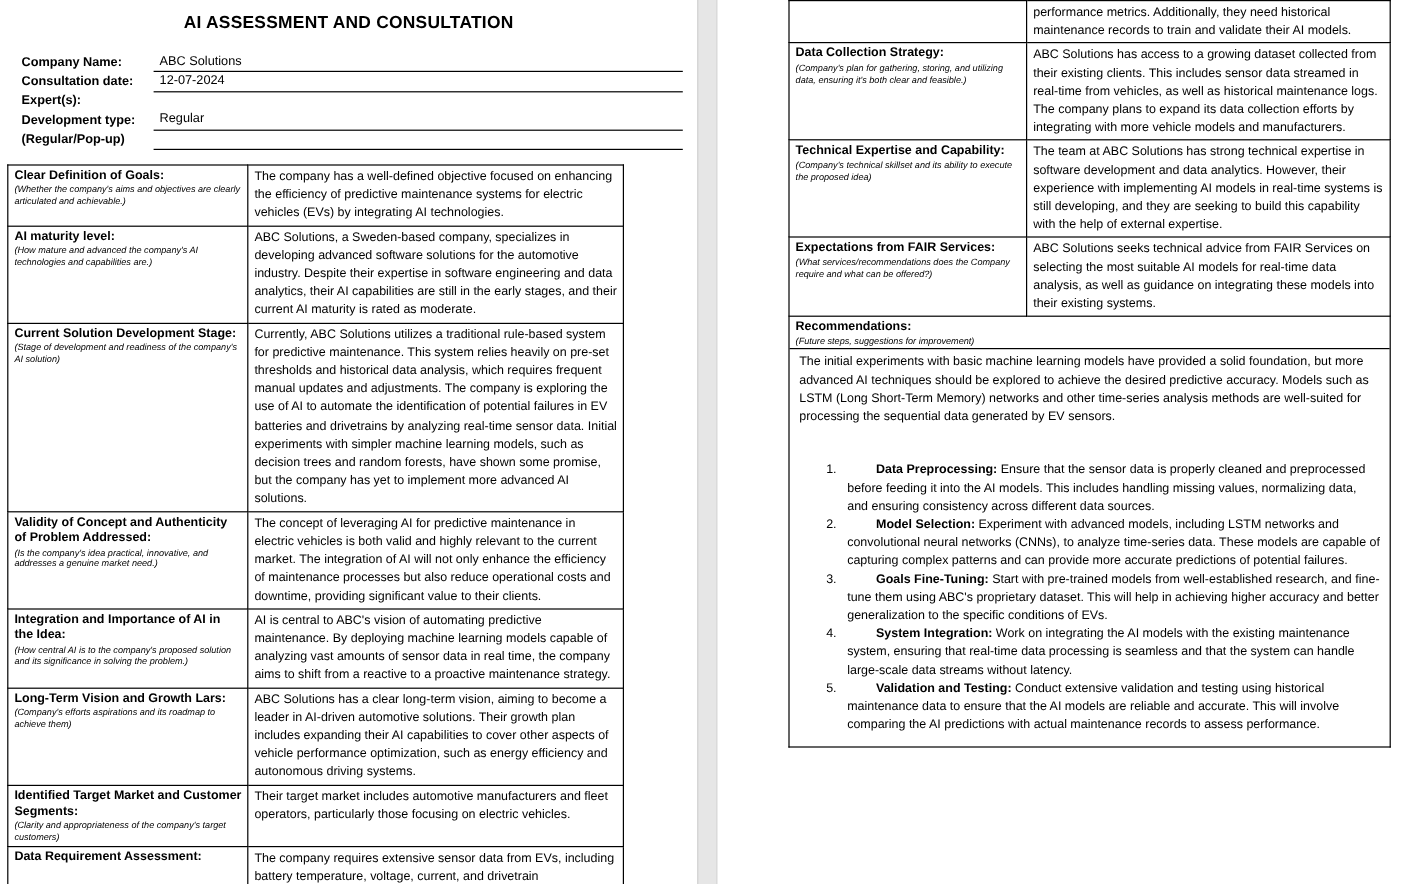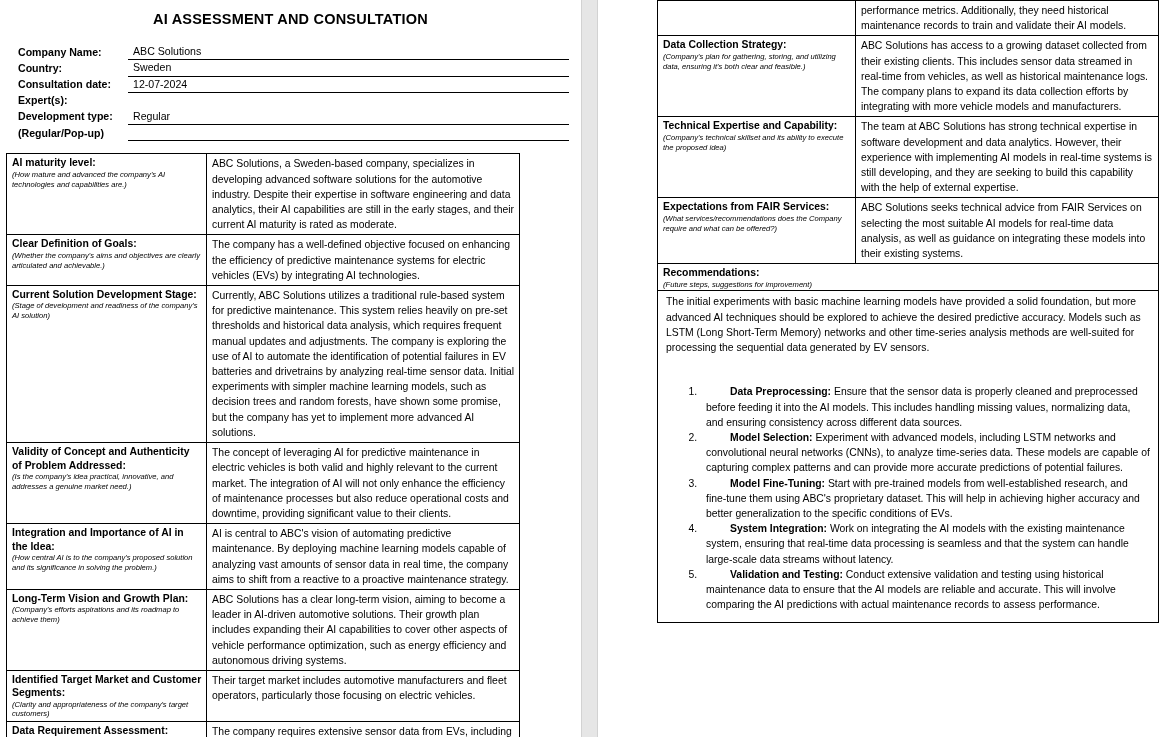--- a/index.html
+++ b/index.html
@@ -152,24 +152,20 @@
   <div class="page page-left">
 
     <div class="doc-title">AI ASSESSMENT AND CONSULTATION</div>
 
     <div class="fields" id="field-list">
         <div class="field-row">
           <div class="field-label">Company Name:</div>
           <div class="field-value">ABC Solutions</div>
         </div>
         <div class="field-row">
-          <div class="field-label">Country:</div>
-          <div class="field-value">Sweden</div>
-        </div>
-        <div class="field-row">
           <div class="field-label">Consultation date:</div>
           <div class="field-value">12-07-2024</div>
         </div>
         <div class="field-row">
           <div class="field-label">Expert(s):</div>
         </div>
         <div class="field-row">
           <div class="field-label">Development type:</div>
           <div class="field-value">Regular</div>
         </div>
@@ -182,38 +178,38 @@
     <div style="height:12px"></div>
 
     <table class="assess-table">
       <colgroup>
           <col class="col-crit">
           <col>
         </colgroup>
       <tbody id="left-rows">
           <tr>
             <td>
+              <div class="crit-title">Clear Definition of Goals:</div>
+              <div class="crit-hint">(Whether the company's aims and objectives are clearly articulated and achievable.)</div>
+            </td>
+            <td>
+              <div class="crit-body">The company has a well-defined objective focused on enhancing the efficiency of predictive maintenance systems for electric vehicles (EVs) by integrating AI technologies.</div>
+            </td>
+          </tr>
+          <tr>
+            <td>
               <div class="crit-title">AI maturity level:</div>
               <div class="crit-hint">(How mature and advanced the company's AI technologies and capabilities are.)</div>
             </td>
             <td>
               <div class="crit-body">ABC Solutions, a Sweden-based company, specializes in developing advanced software solutions for the automotive industry. Despite their expertise in software engineering and data analytics, their AI capabilities are still in the early stages, and their current AI maturity is rated as moderate.</div>
             </td>
           </tr>
           <tr>
             <td>
-              <div class="crit-title">Clear Definition of Goals:</div>
-              <div class="crit-hint">(Whether the company's aims and objectives are clearly articulated and achievable.)</div>
-            </td>
-            <td>
-              <div class="crit-body">The company has a well-defined objective focused on enhancing the efficiency of predictive maintenance systems for electric vehicles (EVs) by integrating AI technologies.</div>
-            </td>
-          </tr>
-          <tr>
-            <td>
               <div class="crit-title">Current Solution Development Stage:</div>
               <div class="crit-hint">(Stage of development and readiness of the company's AI solution)</div>
             </td>
             <td>
               <div class="crit-body">Currently, ABC Solutions utilizes a traditional rule-based system for predictive maintenance. This system relies heavily on pre-set thresholds and historical data analysis, which requires frequent manual updates and adjustments. The company is exploring the use of AI to automate the identification of potential failures in EV batteries and drivetrains by analyzing real-time sensor data. Initial experiments with simpler machine learning models, such as decision trees and random forests, have shown some promise, but the company has yet to implement more advanced AI solutions.</div>
             </td>
           </tr>
           <tr>
             <td>
               <div class="crit-title">Validity of Concept and Authenticity of Problem Addressed:</div>
@@ -227,21 +223,21 @@
             <td>
               <div class="crit-title">Integration and Importance of AI in the Idea:</div>
               <div class="crit-hint">(How central AI is to the company's proposed solution and its significance in solving the problem.)</div>
             </td>
             <td>
               <div class="crit-body">AI is central to ABC's vision of automating predictive maintenance. By deploying machine learning models capable of analyzing vast amounts of sensor data in real time, the company aims to shift from a reactive to a proactive maintenance strategy.</div>
             </td>
           </tr>
           <tr>
             <td>
-              <div class="crit-title">Long-Term Vision and Growth Plan:</div>
+              <div class="crit-title">Long-Term Vision and Growth Lars:</div>
               <div class="crit-hint">(Company's efforts aspirations and its roadmap to achieve them)</div>
             </td>
             <td>
               <div class="crit-body">ABC Solutions has a clear long-term vision, aiming to become a leader in AI-driven automotive solutions. Their growth plan includes expanding their AI capabilities to cover other aspects of vehicle performance optimization, such as energy efficiency and autonomous driving systems.</div>
             </td>
           </tr>
           <tr>
             <td>
               <div class="crit-title">Identified Target Market and Customer Segments:</div>
               <div class="crit-hint">(Clarity and appropriateness of the company's target customers)</div>
@@ -312,21 +308,21 @@
       <div class="rec-head">
         <div class="crit-title">Recommendations:</div>
         <div class="crit-hint">(Future steps, suggestions for improvement)</div>
       </div>
       <div class="rec-body">
         <p>The initial experiments with basic machine learning models have provided a solid foundation, but more advanced AI techniques should be explored to achieve the desired predictive accuracy. Models such as LSTM (Long Short-Term Memory) networks and other time-series analysis methods are well-suited for processing the sequential data generated by EV sensors.</p>
         <p class="spacer"></p>
         <ol class="rec-list" id="rec-steps">
             <li><b>Data Preprocessing:</b><span> Ensure that the sensor data is properly cleaned and preprocessed before feeding it into the AI models. This includes handling missing values, normalizing data, and ensuring consistency across different data sources.</span></li>
             <li><b>Model Selection:</b><span> Experiment with advanced models, including LSTM networks and convolutional neural networks (CNNs), to analyze time-series data. These models are capable of capturing complex patterns and can provide more accurate predictions of potential failures.</span></li>
-            <li><b>Model Fine-Tuning:</b><span> Start with pre-trained models from well-established research, and fine-tune them using ABC's proprietary dataset. This will help in achieving higher accuracy and better generalization to the specific conditions of EVs.</span></li>
+            <li><b>Goals Fine-Tuning:</b><span> Start with pre-trained models from well-established research, and fine-tune them using ABC's proprietary dataset. This will help in achieving higher accuracy and better generalization to the specific conditions of EVs.</span></li>
             <li><b>System Integration:</b><span> Work on integrating the AI models with the existing maintenance system, ensuring that real-time data processing is seamless and that the system can handle large-scale data streams without latency.</span></li>
             <li><b>Validation and Testing:</b><span> Conduct extensive validation and testing using historical maintenance data to ensure that the AI models are reliable and accurate. This will involve comparing the AI predictions with actual maintenance records to assess performance.</span></li>
           </ol>
       </div>
     </div>
   </div>
 
 </div>
 
 </body></html>

